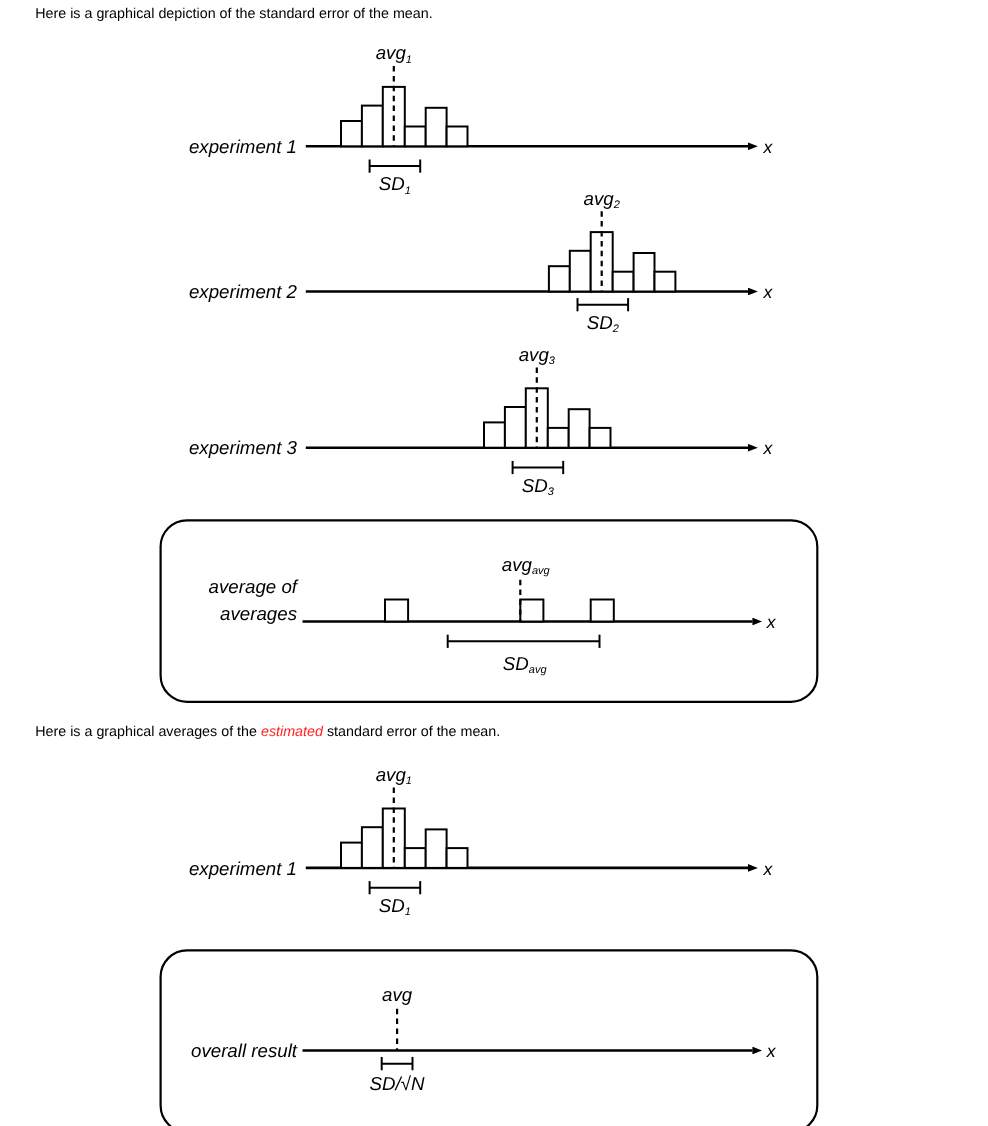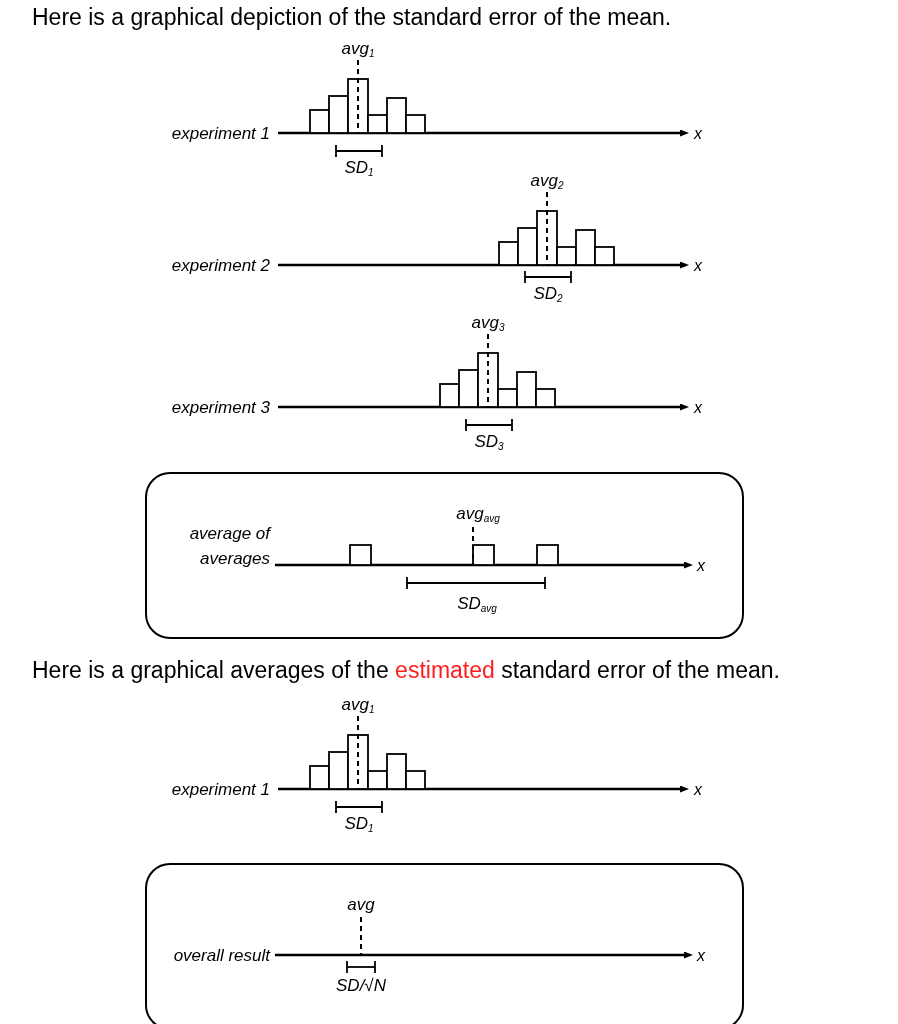--- a/index.html
+++ b/index.html
@@ -17,27 +17,28 @@
   }
   #root {
     position: absolute;
     left: 0; top: 0;
     width: 898px;
     height: 1024px;
   }
   .caption {
     position: absolute;
     font-family: "Liberation Sans", sans-serif;
-    font-size: 23px;
+    font-size: 13px;
     color: #000000;
     white-space: nowrap;
     letter-spacing: 0px;
   }
   .caption .hl {
     color: #ff1e1e;
+    font-style: italic;
   }
   svg.figure {
     position: absolute;
     left: 0;
     top: 0;
     width: 898px;
     height: 1024px;
     pointer-events: none;
   }
   .lbl {

